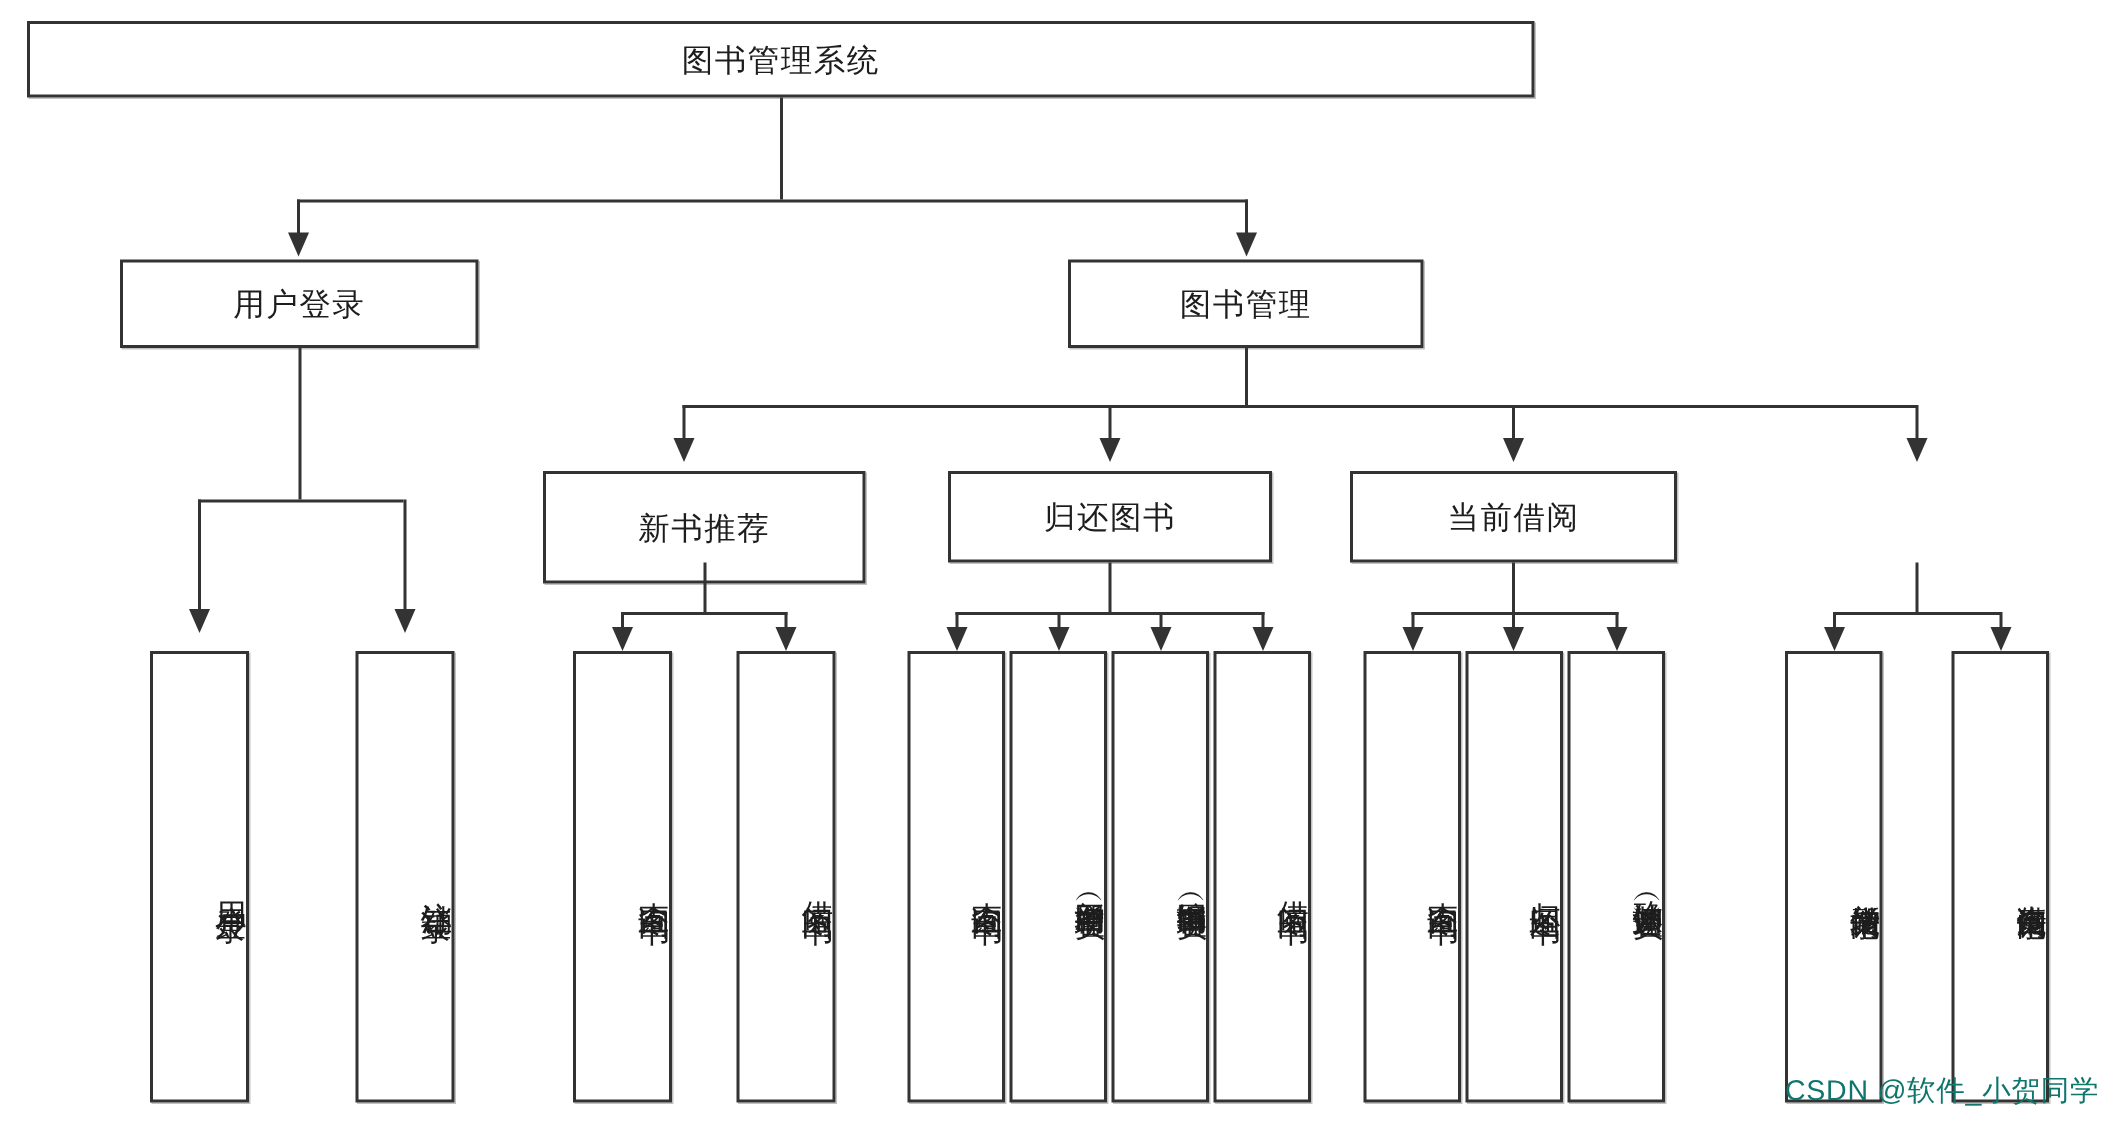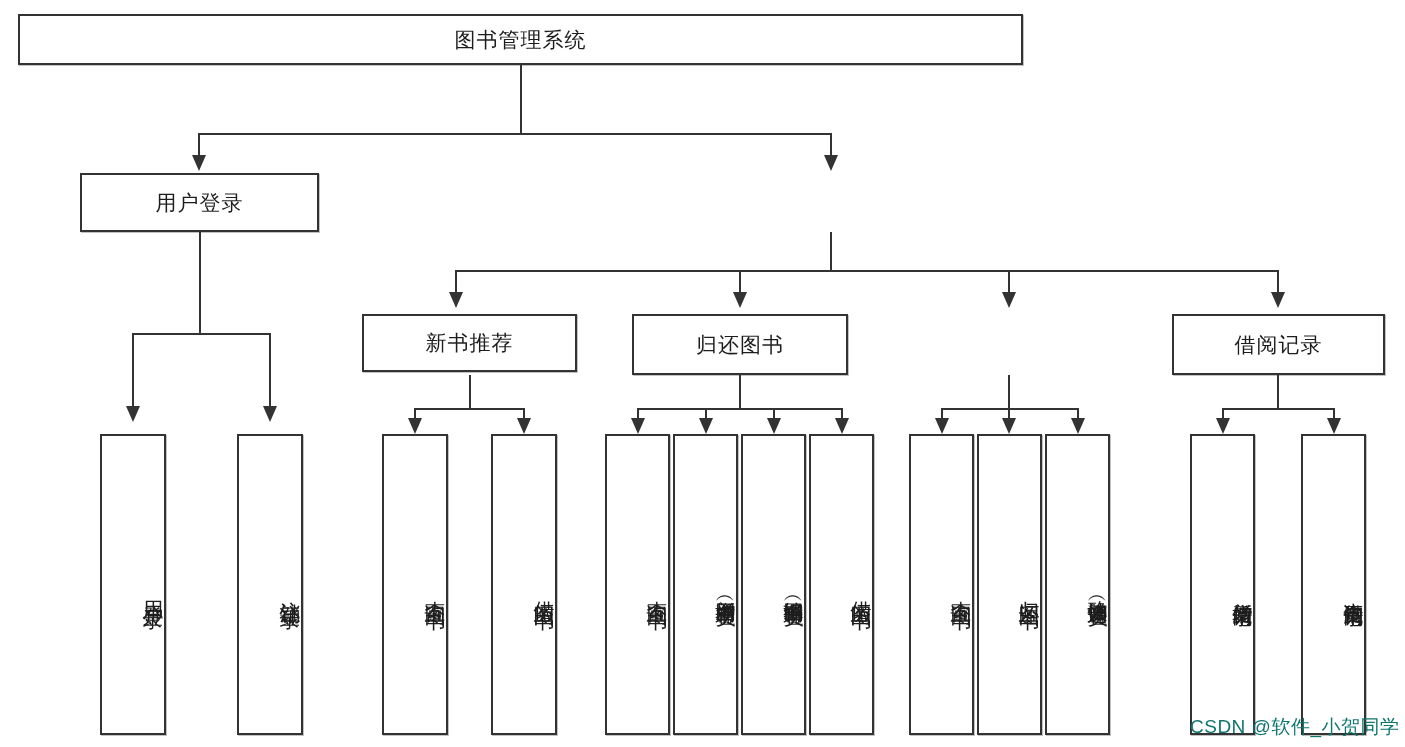--- a/index.html
+++ b/index.html
@@ -86,47 +86,50 @@
   <div class="conn h" style="left:198px; top:133px; width:634px;"></div>
 
   <div class="conn v" style="left:198px; top:133px; height:24px;"></div>
   <div class="arrow" style="left:192px; top:155px;"></div>
   <div class="conn v" style="left:830px; top:133px; height:24px;"></div>
   <div class="arrow" style="left:824px; top:155px;"></div>
 
   <div class="node horiz" style="left:80px; top:173px; width:239px; height:59px;">
     <span>用户登录</span>
   </div>
+  <div class="node horiz" style="left:712px; top:173px; width:237px; height:59px;">
+    <span>图书管理</span>
+  </div>
 
   <div class="conn v" style="left:199px; top:232px; height:101px;"></div>
   <div class="conn h" style="left:132px; top:333px; width:137px;"></div>
   <div class="conn v" style="left:132px; top:333px; height:75px;"></div>
   <div class="arrow" style="left:126px; top:406px;"></div>
   <div class="conn v" style="left:269px; top:333px; height:75px;"></div>
   <div class="arrow" style="left:263px; top:406px;"></div>
 
   <div class="conn v" style="left:830px; top:232px; height:38px;"></div>
   <div class="conn h" style="left:455px; top:270px; width:823px;"></div>
   <div class="conn v" style="left:455px; top:270px; height:24px;"></div>
   <div class="arrow" style="left:449px; top:292px;"></div>
   <div class="conn v" style="left:739px; top:270px; height:24px;"></div>
   <div class="arrow" style="left:733px; top:292px;"></div>
   <div class="conn v" style="left:1008px; top:270px; height:24px;"></div>
   <div class="arrow" style="left:1002px; top:292px;"></div>
   <div class="conn v" style="left:1277px; top:270px; height:24px;"></div>
   <div class="arrow" style="left:1271px; top:292px;"></div>
 
-  <div class="node horiz" style="left:362px; top:314px; width:215px; height:58px;">
+  <div class="node horiz" style="left:362px; top:314px; width:215px; height:75px;">
     <span>新书推荐</span>
   </div>
   <div class="node horiz" style="left:632px; top:314px; width:216px; height:61px;">
     <span>归还图书</span>
   </div>
-  <div class="node horiz" style="left:1172px; top:314px; width:213px; height:61px;">
-    <span>借阅记录</span>
+  <div class="node horiz" style="left:900px; top:314px; width:218px; height:61px;">
+    <span>当前借阅</span>
   </div>
 
   <div class="conn v" style="left:469px; top:375px; height:33px;"></div>
   <div class="conn h" style="left:414px; top:408px; width:111px;"></div>
   <div class="conn v" style="left:414px; top:408px; height:12px;"></div>
   <div class="arrow" style="left:408px; top:418px;"></div>
   <div class="conn v" style="left:523px; top:408px; height:12px;"></div>
   <div class="arrow" style="left:517px; top:418px;"></div>
 
   <div class="conn v" style="left:739px; top:375px; height:33px;"></div>

